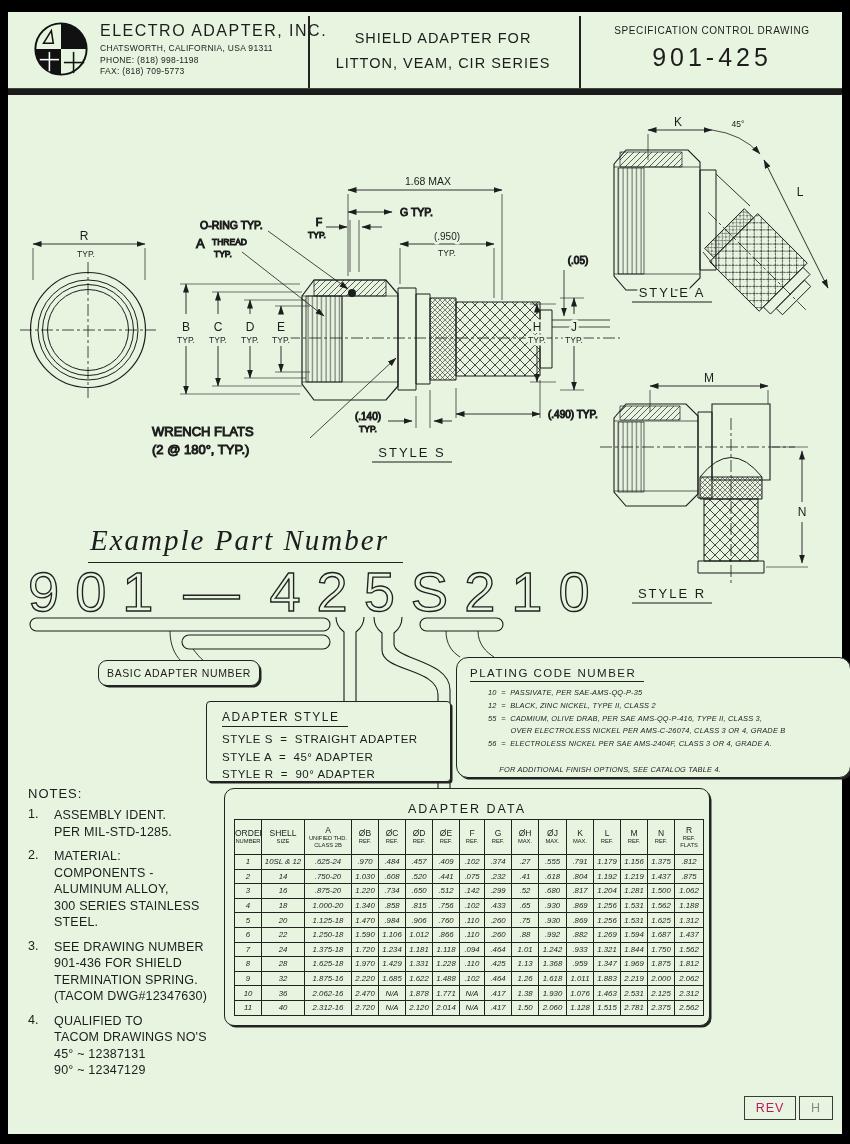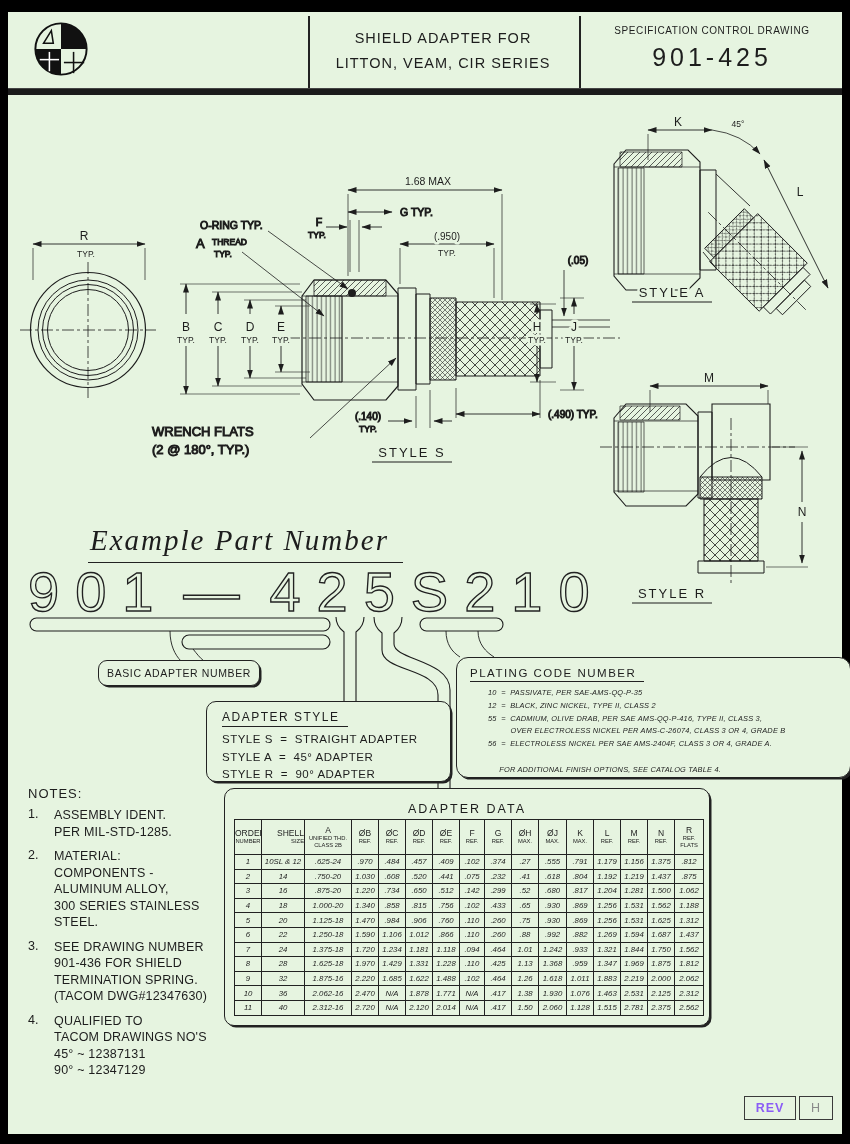--- a/index.html
+++ b/index.html
@@ -30,21 +30,21 @@
   
   .epn-title{font-family:"Liberation Serif",serif;font-style:italic;font-size:29px;
              letter-spacing:2px;border-bottom:1.5px solid #222;padding:0 14px 5px 2px;}
   .epn-number{display:flex;gap:14px;font-size:56px;letter-spacing:16px;line-height:56px;
               color:#222;}
   @supports (-webkit-text-stroke:1px black){
     .epn-number span{color:transparent;-webkit-text-stroke:1.35px #222;}
   }
 
   
-  .cobox{border:1.3px solid #222;border-radius:10px;background:#e6f4e0;
+  .cobox{border:1.3px solid #222;border-radius:4px;background:#e6f4e0;
          box-shadow:2px 2px 0 -0.5px #222;}
   .basic-box{width:160px;height:24px;display:flex;align-items:center;justify-content:center;
              font-size:10.5px;letter-spacing:.6px;border-radius:9px;}
   .box-title{display:inline-block;font-size:12px;letter-spacing:1.5px;
              border-bottom:1.2px solid #222;padding:0 8px 2px 0;}
   .pre{white-space:pre;}
   .style-body{font-size:11.5px;line-height:17.5px;letter-spacing:.5px;margin-top:4px;}
   .plating-title{font-size:11.5px;}
   .plating-body{font-size:7.4px;line-height:12.8px;font-style:italic;letter-spacing:.2px;margin-top:5px;margin-left:18px;}
 
@@ -62,40 +62,48 @@
       padding:0;overflow:hidden;}
   table.adp th{height:34px;font-weight:normal;}
   .th-main{font-size:8.5px;line-height:9px;}
   .th-sub{font-size:5.8px;line-height:6.3px;}
   table.adp td{height:13.6px;font-size:7.8px;font-style:italic;}
 
   
   .rev-box{display:flex;gap:3px;}
   .rev-cell{border:1.5px solid #3a3a3a;height:22px;display:flex;align-items:center;
             justify-content:center;font-size:12.5px;letter-spacing:1px;}
-  .rev-l{width:50px;color:#8b5cf6;font-weight:bold;}
+  .rev-l{width:50px;color:#be185d;}
   .rev-v{width:32px;color:#8a8a8a;}
 </style>
 </head>
 <body>
 
 <div class="page">
   <div class="inner">
 
     <div class="abs" style="left:24px;top:8px;">
       <svg width="58" height="58" viewBox="0 0 60 60">
         <circle cx="30" cy="30" r="26.5" fill="#e6f4e0" stroke="#111" stroke-width="2"></circle>
         <path d="M30 3.5 A26.5 26.5 0 0 1 56.5 30 L30 30 Z" fill="#111"></path>
         <path d="M3.5 30 A26.5 26.5 0 0 0 30 56.5 L30 30 Z" fill="#111"></path>
         <path d="M12 24 L20 11 L22 24 Z" fill="none" stroke="#111" stroke-width="1.6"></path>
         <line x1="8" y1="41" x2="28" y2="41" stroke="#fff" stroke-width="1.6"></line>
         <line x1="18" y1="33" x2="18" y2="53" stroke="#fff" stroke-width="1.6"></line>
         <line x1="33" y1="44" x2="54" y2="44" stroke="#111" stroke-width="1.6"></line>
         <line x1="43" y1="33" x2="43" y2="55" stroke="#111" stroke-width="1.6"></line>
       </svg>
+    </div>
+    <div class="abs" style="left:92px;top:10px;">
+      <div class="company-name">ELECTRO ADAPTER, INC.</div>
+      <div class="company-sub">
+        <div>CHATSWORTH, CALIFORNIA, USA 91311</div>
+        <div>PHONE: (818) 998-1198</div>
+        <div>FAX: (818) 709-5773</div>
+      </div>
     </div>
     <div class="hdr-divider" style="left:300px;"></div>
     <div class="hdr-divider" style="left:571px;"></div>
     <div class="abs prod-title" style="left:300px;top:14px;">
       <div>SHIELD ADAPTER FOR</div>
       <div>LITTON, VEAM, CIR SERIES</div>
     </div>
     <div class="abs" style="left:576px;top:13px;width:256px;">
       <div class="spec-label">SPECIFICATION CONTROL DRAWING</div>
       <div class="dwg-no">901-425</div>
@@ -384,21 +392,21 @@
 
     <div class="abs cobox tbl-wrap" style="left:216px;top:776px;">
       <div class="tbl-title">ADAPTER DATA</div>
       <table class="adp">
         <thead>
             <tr id="adapter-head">
               <th style="width: 26px;">
                 <div class="th-main">ORDER</div>
                 <div class="th-sub">NUMBER</div>
               </th>
-              <th style="width: 42px; text-align: right;">
+              <th style="width: 42px;">
                 <div class="th-main">SHELL</div>
                 <div class="th-sub">SIZE</div>
               </th>
               <th style="width: 46px;">
                 <div class="th-main">A</div>
                 <div class="th-sub">UNIFIED THD.</div>
                 <div class="th-sub">CLASS 2B</div>
               </th>
               <th style="width: 26px;">
                 <div class="th-main">ØB</div>

